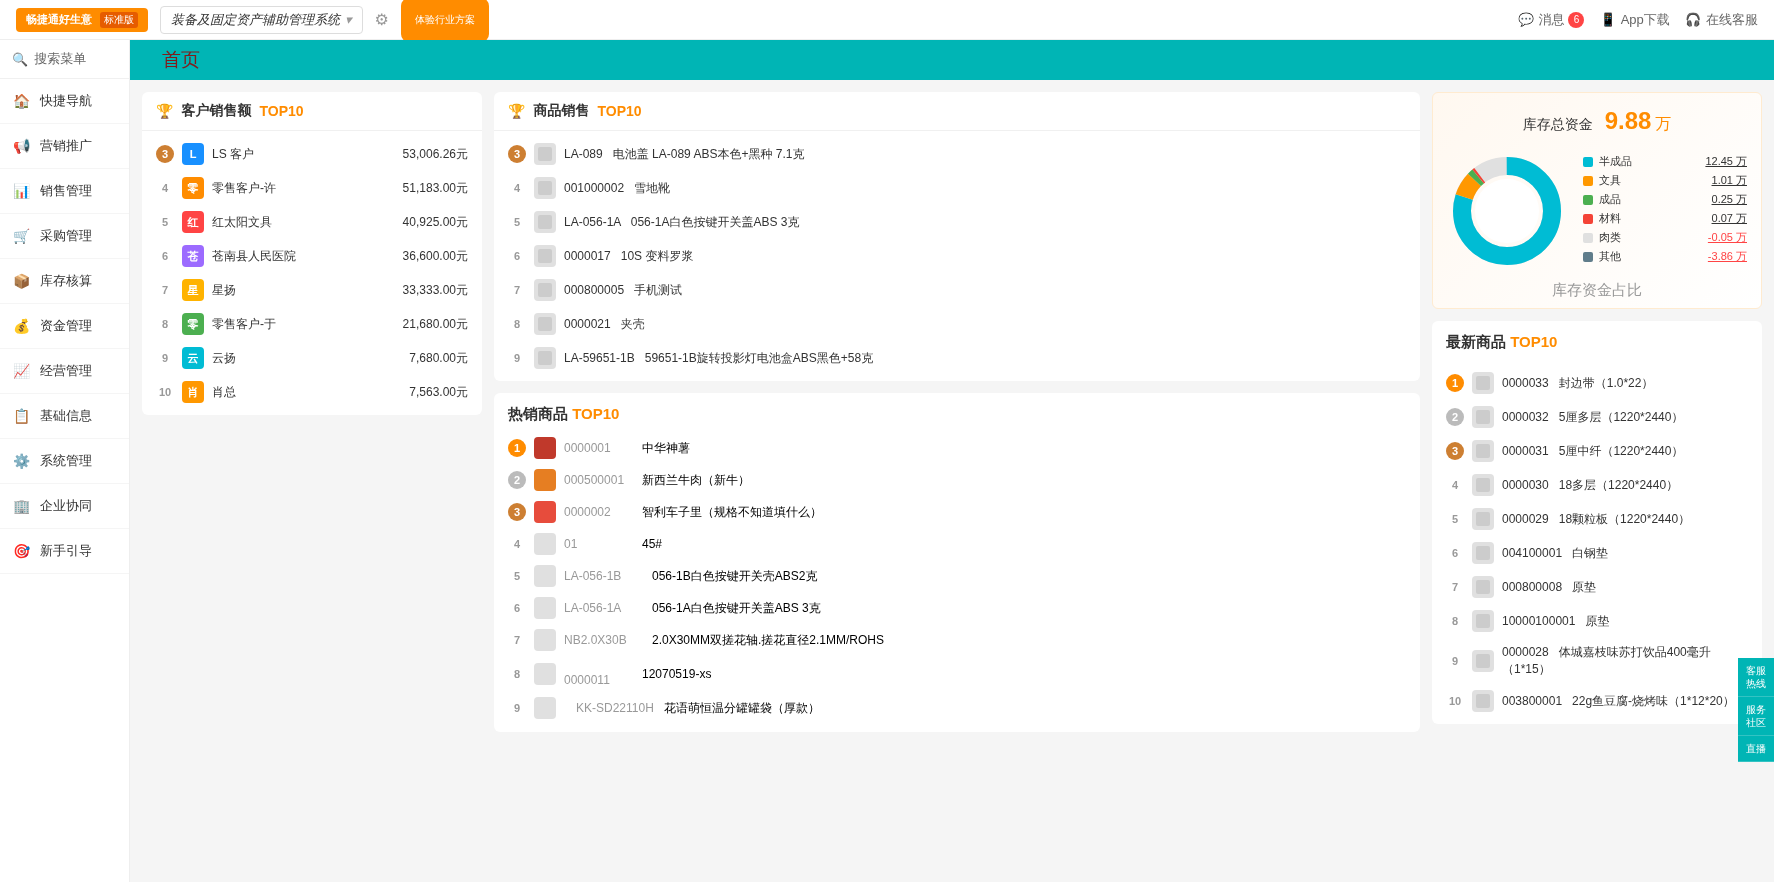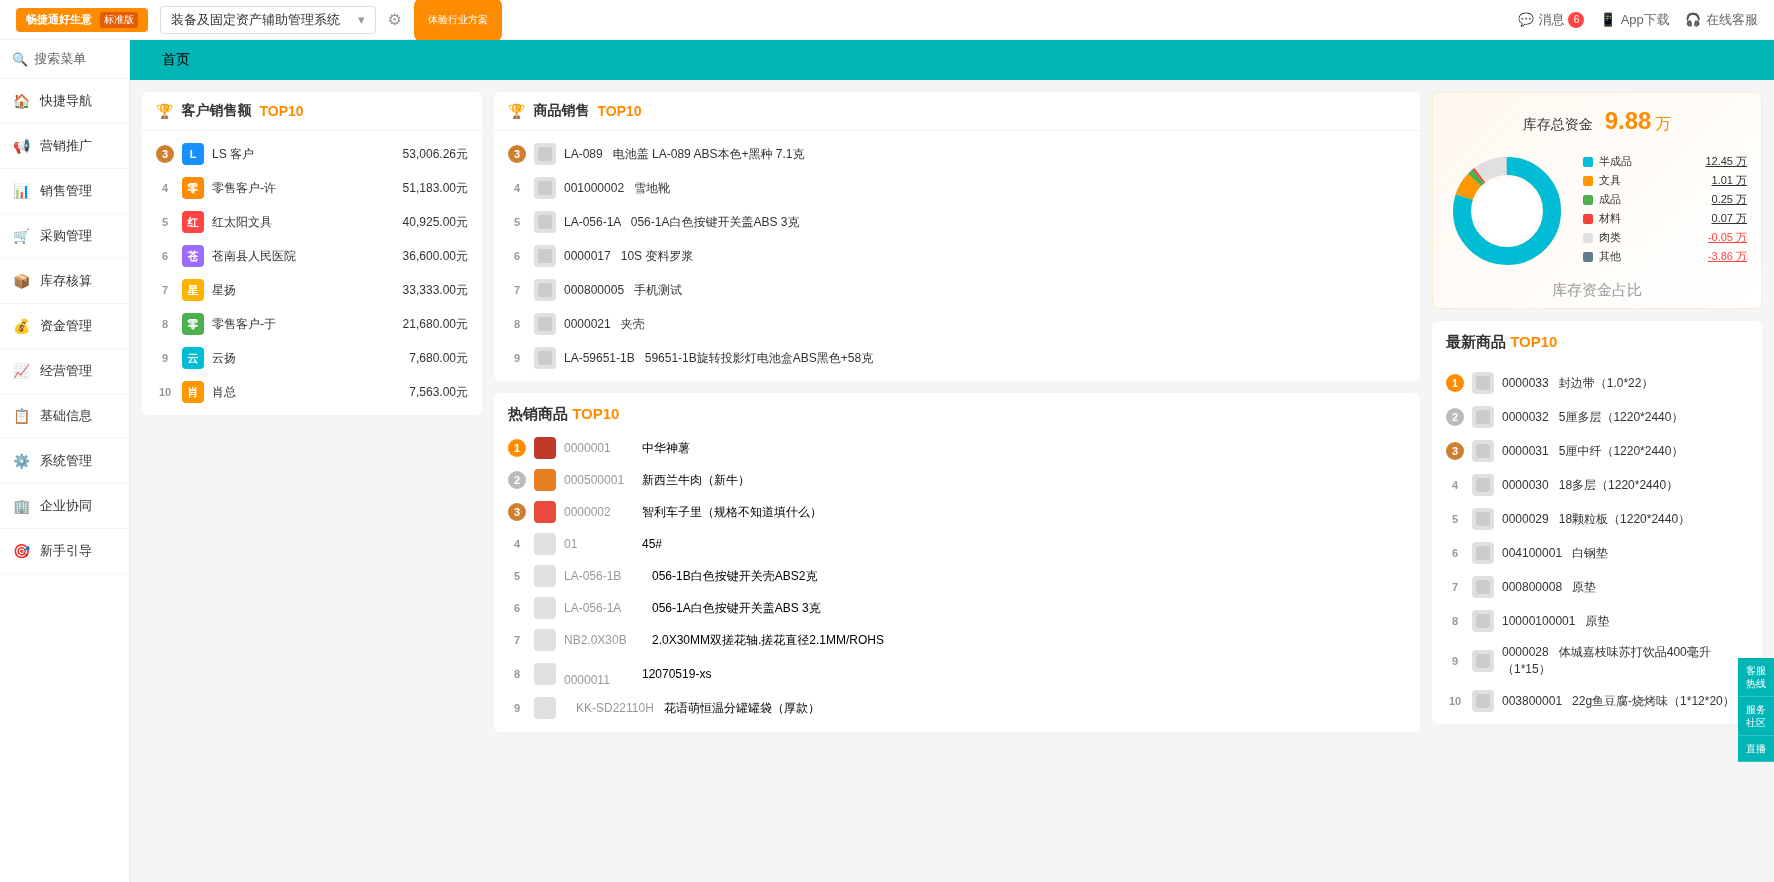--- a/index.html
+++ b/index.html
@@ -30,27 +30,28 @@
     .app-title-badge {
       background: #e65c00;
       border-radius: 3px;
       padding: 1px 4px;
       font-size: 10px;
       color: #fff;
     }
     .system-selector {
       display: flex;
       align-items: center;
-      gap: 18px;
+      gap: 5px;
       border: 1px solid #ddd;
       border-radius: 4px;
       padding: 4px 10px;
       cursor: pointer;
       font-size: 13px;
       color: #333;
+      font-style: italic;
     }
     .trial-btn {
       background: #ff8c00;
       color: #fff;
       border: none;
       border-radius: 8px;
       padding: 15px 14px;
       cursor: pointer;
       font-size: 10px;
     }
@@ -137,24 +138,24 @@
     
     .nav-bar {
       height: 40px;
       background: #00b5b5;
       display: flex;
       align-items: center;
       padding: 0 16px;
       flex-shrink: 0;
     }
     .nav-tab {
-      color: #000000;
+      color: #7f1d1d;
       padding: 8px 16px;
       cursor: pointer;
-      font-size: 14px;
+      font-size: 19px;
       font-weight: 500;
     }
 
     
     .page-content {
       flex: 1;
       overflow-y: auto;
       background: #f5f5f5;
       padding: 12px;
       display: flex;

